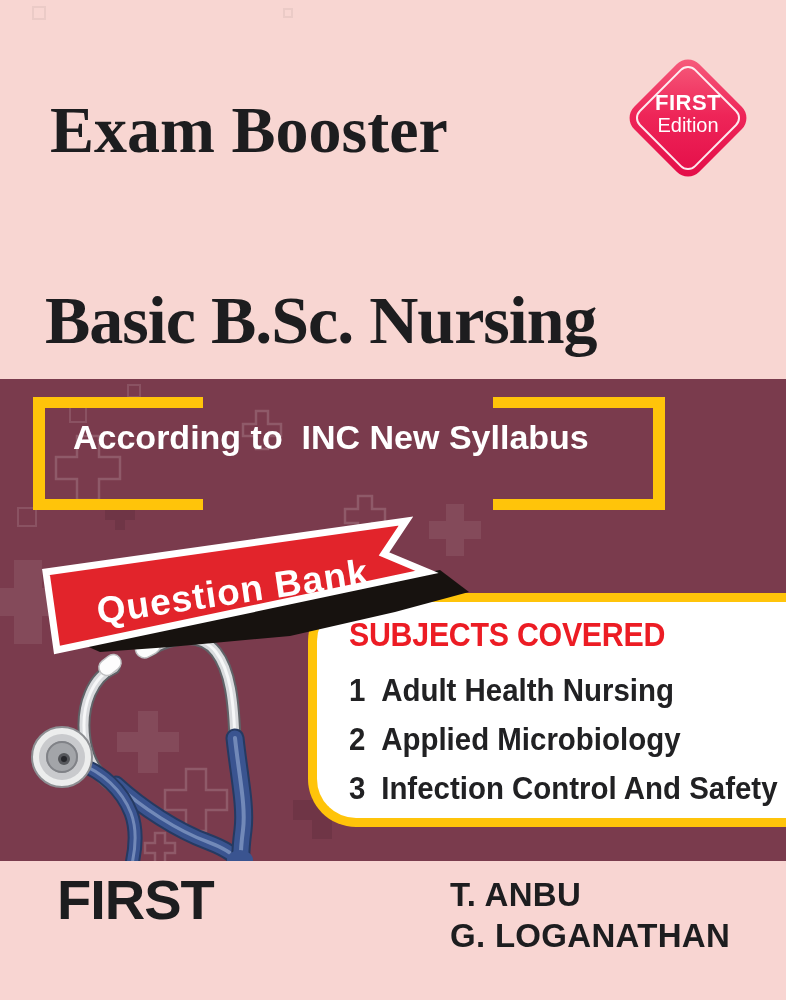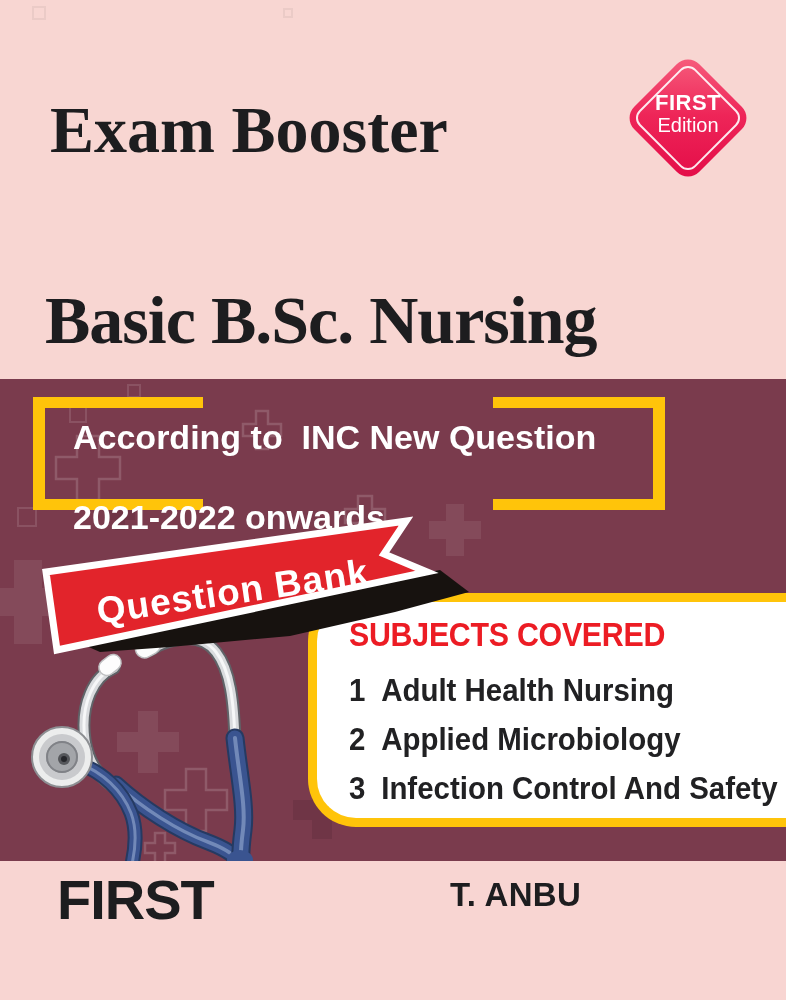--- a/index.html
+++ b/index.html
@@ -101,22 +101,22 @@
       </g>
       <g fill="none" stroke="rgba(255,255,255,0.12)" stroke-width="2">
         <rect x="70" y="406" width="16" height="16"></rect>
         <rect x="128" y="385" width="12" height="12"></rect>
         <rect x="18" y="508" width="18" height="18"></rect>
       </g>
     </svg>
 
     <div class="bracket bracket-left"></div>
     <div class="bracket bracket-right"></div>
-    <div class="syllabus"><span>According to  INC New Question</span><br>
-<span>2021-2022 onwards</span></div>
+    <div class="syllabus"><span>According to  INC New Syllabus</span><br>
+</div>
 
     <svg class="layer" viewBox="0 379 786 482" aria-hidden="true">
 
       <g fill="none" stroke-linecap="round">
         <path d="M114,668 C94,676 80,704 85,740 C89,766 102,782 122,792" stroke="#606368" stroke-width="13"></path>
         <path d="M114,668 C94,676 80,704 85,740 C89,766 102,782 122,792" stroke="#d9dbde" stroke-width="9"></path>
         <path d="M114,668 C94,676 80,704 85,740 C89,766 102,782 122,792" stroke="#f6f7f8" stroke-width="3"></path>
         <path d="M150,650 C176,635 202,634 216,652 C230,670 234,700 235,744" stroke="#606368" stroke-width="13"></path>
         <path d="M150,650 C176,635 202,634 216,652 C230,670 234,700 235,744" stroke="#d9dbde" stroke-width="9"></path>
         <path d="M150,650 C176,635 202,634 216,652 C230,670 234,700 235,744" stroke="#f6f7f8" stroke-width="3"></path>
@@ -174,16 +174,17 @@
       <polygon points="75,641 440,570 469,592 395,612 290,636 170,647 100,652" fill="#17120f"></polygon>
       <polygon points="46,572 406,521 384,554 427,572 57,650" fill="#e2242b" stroke="#ffffff" stroke-width="7" stroke-linejoin="miter"></polygon>
       <text x="233" y="604" transform="rotate(-8.3 233 594)" text-anchor="middle" font-family="Liberation Sans, DejaVu Sans, sans-serif" font-size="37" font-weight="bold" fill="#ffffff" letter-spacing="1">Question Bank</text>
     </svg>
   </div>
 
   <div class="bottom-band">
     <div class="publisher" style="position:absolute;left:57px;top:11px;">FIRST</div>
     <div class="authors" style="position:absolute;left:450px;top:13px;">
       <div>T. ANBU</div>
+      <div>G. LOGANATHAN</div>
     </div>
   </div>
 
 </div>
 
 </body></html>

